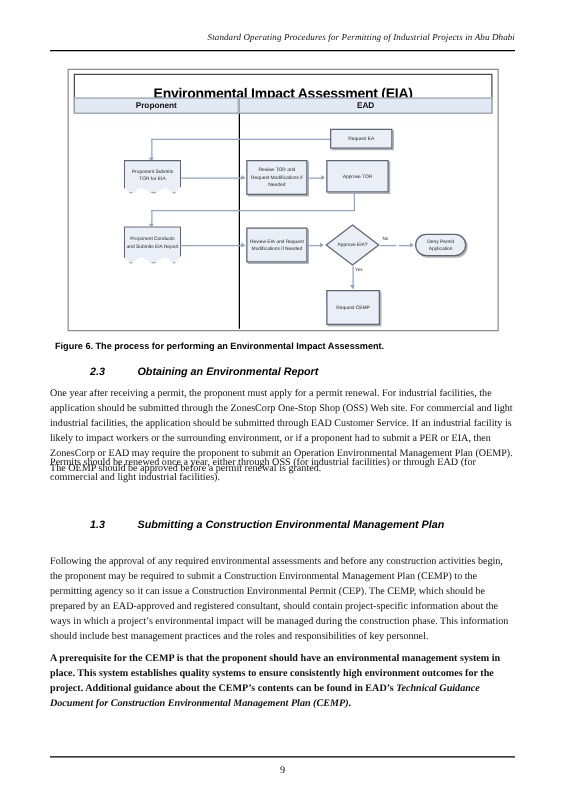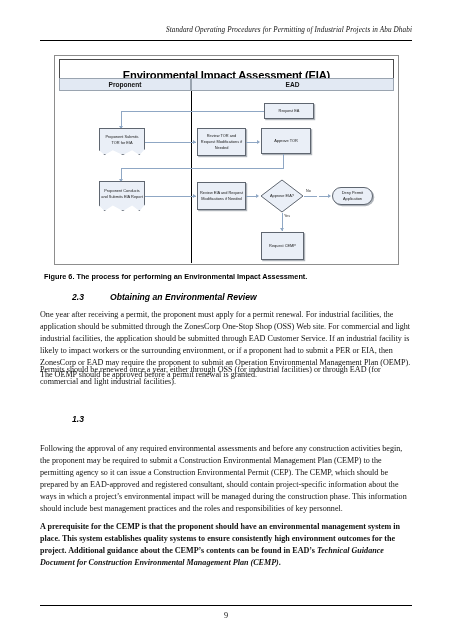--- a/index.html
+++ b/index.html
@@ -299,29 +299,30 @@
     <div class="arrow down" style="left:224.8px; top:172px;"></div>
 
     <div class="node" style="left:206px; top:176px; width:43px; height:28px;">Request CEMP</div>
 
   </div>
 
   <div class="caption">Figure 6. The process for performing an Environmental Impact Assessment.</div>
 
   <div class="sec-head" style="top:292px;">
     <span class="num">2.3</span>
-    <span class="txt">Obtaining an Environmental Review</span>
+    <span class="txt">Obtaining an Environmental Report</span>
   </div>
 
   <div class="para" style="top:309px;">One year after receiving a permit, the proponent must apply for a permit renewal. For industrial facilities, the application should be submitted through the ZonesCorp One-Stop Shop (OSS) Web site. For commercial and light industrial facilities, the application should be submitted through EAD Customer Service. If an industrial facility is likely to impact workers or the surrounding environment, or if a proponent had to submit a PER or EIA, then ZonesCorp or EAD may require the proponent to submit an Operation Environmental Management Plan (OEMP). The OEMP should be approved before a permit renewal is granted.</div>
 
   <div class="para" style="top:364px;">Permits should be renewed once a year, either through OSS (for industrial facilities) or through EAD (for commercial and light industrial facilities).</div>
 
   <div class="sec-head" style="top:414px;">
     <span class="num">1.3</span>
+    <span class="txt">Submitting a Construction Environmental Management Plan</span>
   </div>
 
   <div class="para" style="top:443px;">Following the approval of any required environmental assessments and before any construction activities begin, the proponent may be required to submit a Construction Environmental Management Plan (CEMP) to the permitting agency so it can issue a Construction Environmental Permit (CEP). The CEMP, which should be prepared by an EAD-approved and registered consultant, should contain project-specific information about the ways in which a project’s environmental impact will be managed during the construction phase. This information should include best management practices and the roles and responsibilities of key personnel.</div>
 
   <div class="para" style="top:521px;font-weight:bold;">
     <span>A prerequisite for the CEMP is that the proponent should have an environmental management system in place. This system establishes quality systems to ensure consistently high environment outcomes for the project. Additional guidance about the CEMP’s contents can be found in EAD’s </span><i>Technical Guidance Document for Construction Environmental Management Plan (CEMP)</i><span>.</span>
   </div>
 
   <div class="footer-rule"></div>
   <div class="folio">9</div>

